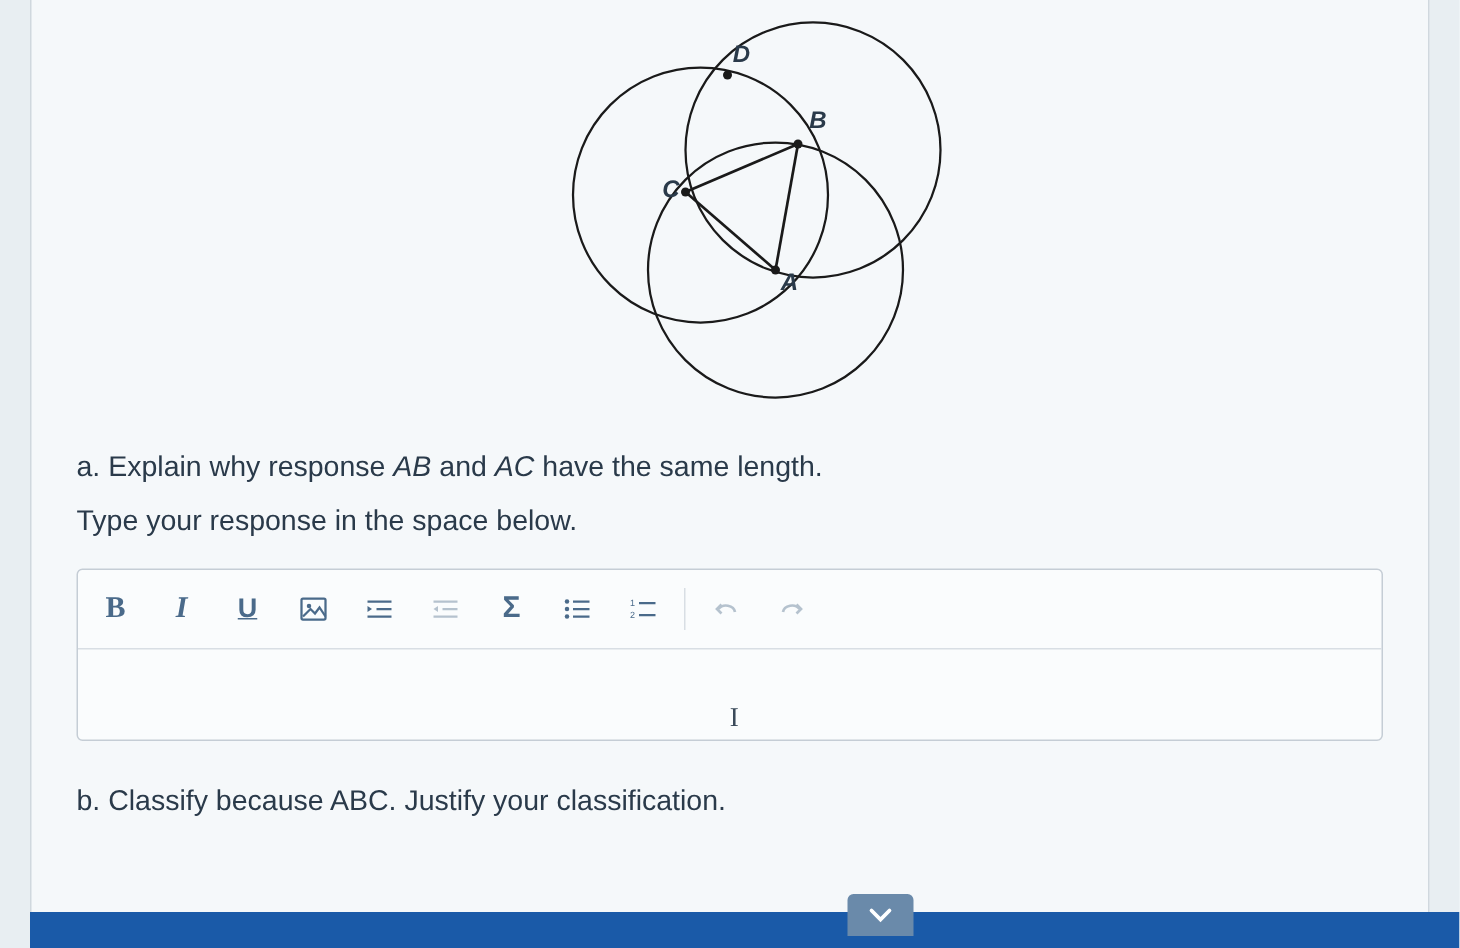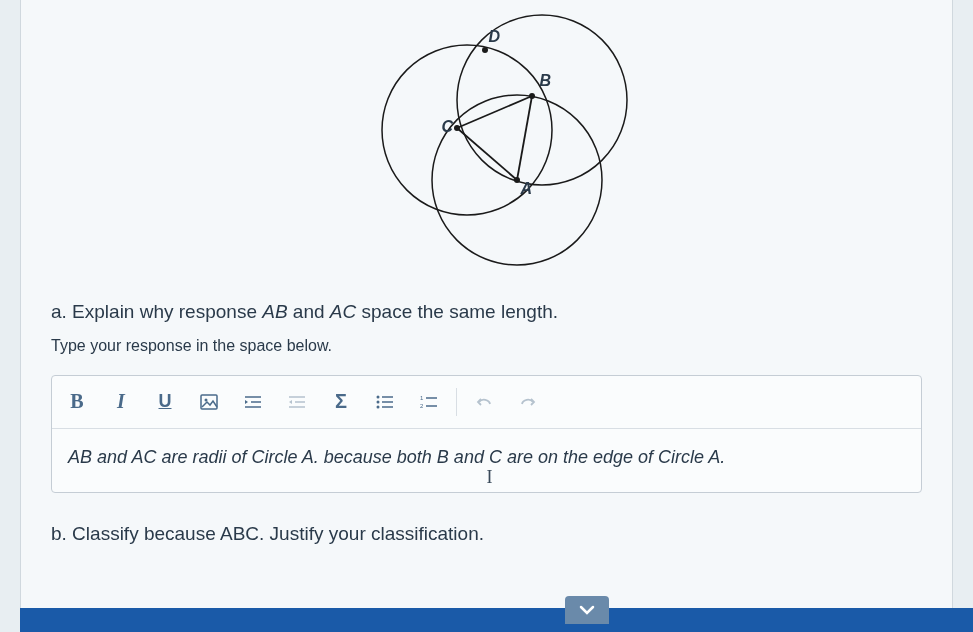--- a/index.html
+++ b/index.html
@@ -32,21 +32,21 @@
       height: 280px;
     }
     .question-text {
       font-size: 19px;
       color: #2a3a4a;
       margin: 18px 0 6px 0;
       line-height: 1.5;
     }
     .question-text .italic { font-style: italic; }
     .instruction {
-      font-size: 16px;
+      font-size: 19px;
       color: #2a3a4a;
       margin: 10px 0 20px 0;
     }
     .editor {
       border: 1px solid #c5cdd5;
       border-radius: 4px;
       background: #fafcfd;
       margin-top: 18px;
     }
     .toolbar {
@@ -142,21 +142,21 @@
         <circle cx="148" cy="50" r="3" fill="#1a1a1a"></circle>
       </svg>
       <span style="position:absolute;left:152px;top:28px;font-style:italic;font-weight:600;font-size:16px">D</span>
       <span style="position:absolute;left:203px;top:72px;font-style:italic;font-weight:600;font-size:16px">B</span>
       <span style="position:absolute;left:105px;top:118px;font-style:italic;font-weight:600;font-size:16px">C</span>
       <span style="position:absolute;left:184px;top:180px;font-style:italic;font-weight:600;font-size:16px">A</span>
     </div>
   </div>
 
   <p class="question-text">
-    <span>a. Explain why response </span><span class="italic">AB</span><span> and </span><span class="italic">AC</span><span> space the same length.</span>
+    <span>a. Explain why response </span><span class="italic">AB</span><span> and </span><span class="italic">AC</span><span> have the same length.</span>
   </p>
 
   <p class="instruction">Type your response in the space below.</p>
 
   <div class="editor">
     <div class="toolbar">
       <div class="tb-btn tb-bold">B</div>
       <div class="tb-btn tb-italic">I</div>
       <div class="tb-btn tb-underline">U</div>
       <div class="tb-btn">
@@ -209,21 +209,20 @@
           </svg>
       </div>
       <div class="tb-btn disabled">
         <svg width="18" height="14" viewBox="0 0 18 14">
             <path d="M14 7 A6 5 0 0 0 3 9" fill="none" stroke="#b5c2ce" stroke-width="1.8"></path>
             <path d="M12 4 L15 7 L12 10" fill="none" stroke="#b5c2ce" stroke-width="1.8"></path>
           </svg>
       </div>
     </div>
     <div class="editor-content">
-      <span>AB and AC are radii of Circle A. because both B and C are on the edge of Circle A.</span>
       <span class="cursor-mark">I</span>
     </div>
   </div>
 
   <p class="question-b">
     <span>b. Classify because </span><span class="italic" style="">ABC</span><span>. Justify your classification.</span>
   </p>
 
 </div>
 

